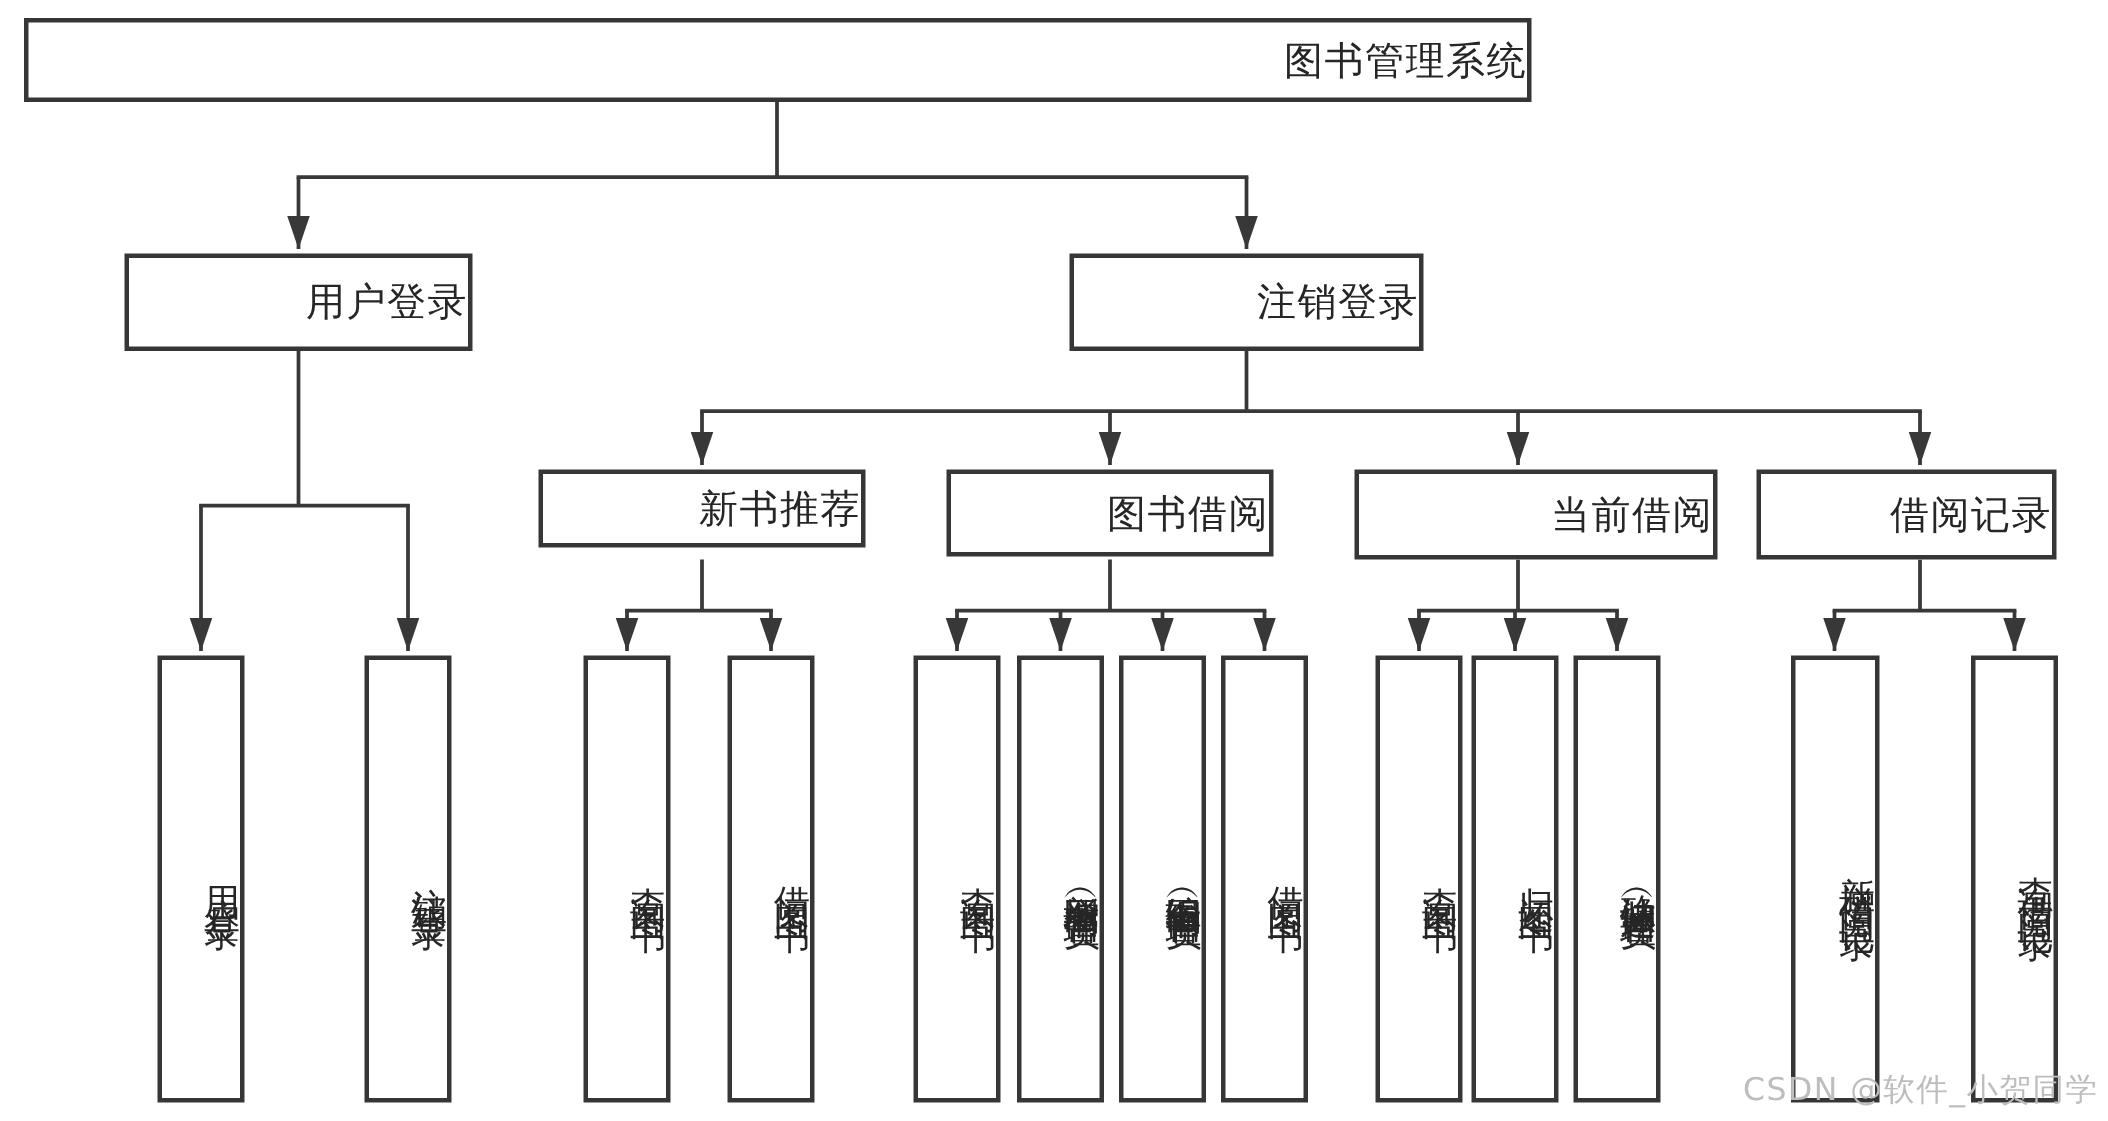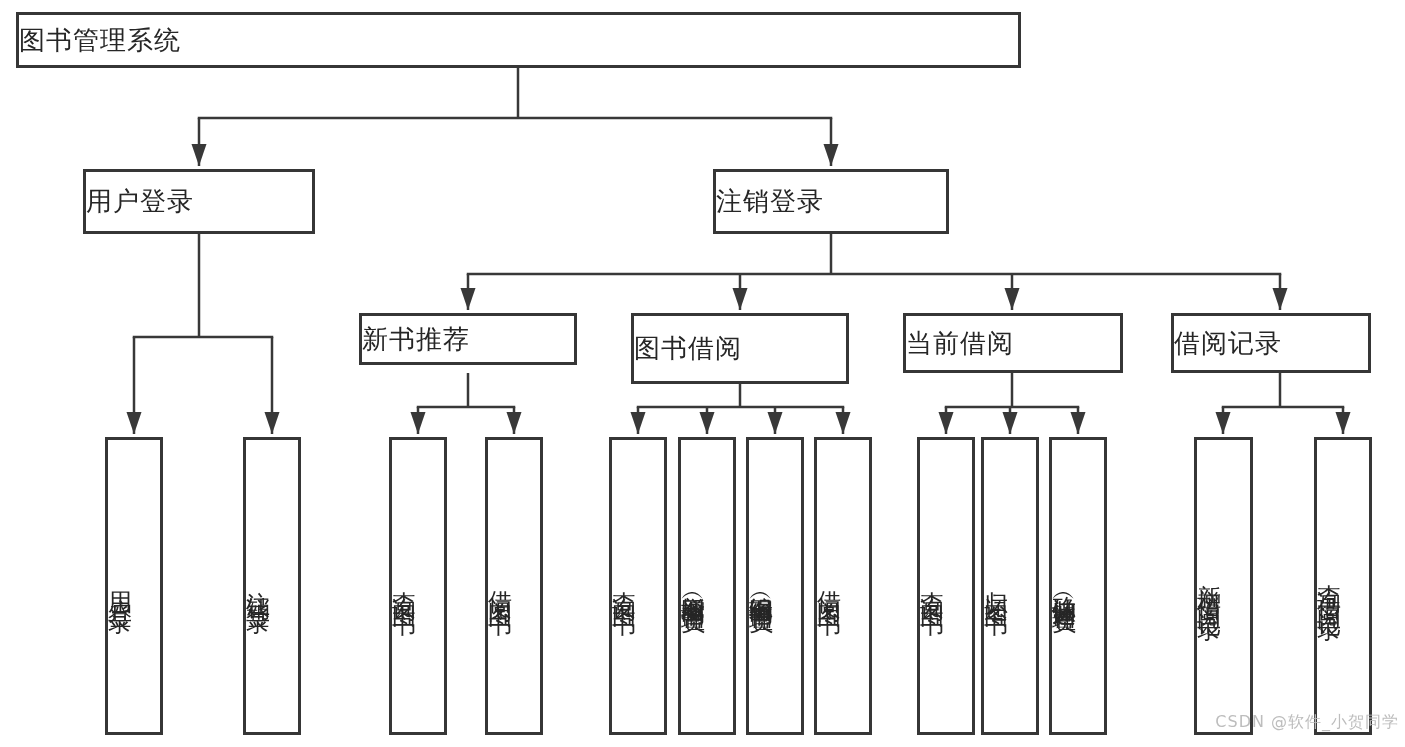--- a/index.html
+++ b/index.html
@@ -5,32 +5,32 @@
   html,body{margin:0;padding:0;background:#ffffff;}
   .canvas{
     position:relative;width:1405px;height:747px;background:#ffffff;
     font-family:"DejaVu Sans","Liberation Sans",sans-serif;
     overflow:hidden;
   }
   svg.connectors{position:absolute;left:0;top:0;width:1405px;height:747px;}
   .node{
     position:absolute;box-sizing:border-box;
     border:3px solid #363636;background:#ffffff;color:#262626;
-    display:flex;align-items:center;justify-content:flex-start;
+    display:flex;align-items:center;justify-content:flex-end;
     z-index:2;
   }
   .node.h span{font-size:26px;letter-spacing:1px;white-space:nowrap;}
   .node.v span{
     writing-mode:vertical-rl;text-orientation:mixed;
     font-size:24px;letter-spacing:7px;line-height:1;white-space:nowrap;
   }
   .node.v.long span{letter-spacing:2px;}
   .watermark{
     position:absolute;top:712px;right:6px;z-index:5;
-    font-size:16px;color:#bdbdbd;letter-spacing:1px;white-space:nowrap;
+    font-size:21px;color:#bdbdbd;letter-spacing:1px;white-space:nowrap;
   }
 </style>
 </head>
 <body>
 
 <div class="canvas">
 
   <svg class="connectors" viewBox="0 0 1405 747" xmlns="http://www.w3.org/2000/svg">
     <defs>
       <marker id="arw" markerUnits="userSpaceOnUse" markerWidth="24" markerHeight="17" viewBox="0 0 24 17" refX="23" refY="8.5" orient="auto">
@@ -93,24 +93,24 @@
   <div class="node h" style="left:83px;top:169px;width:232px;height:65px">
     <span>用户登录</span>
   </div>
   <div class="node h" style="left:713px;top:169px;width:236px;height:65px">
     <span>注销登录</span>
   </div>
 
   <div class="node h" style="left:359px;top:313px;width:218px;height:52px">
     <span>新书推荐</span>
   </div>
-  <div class="node h" style="left:631px;top:313px;width:218px;height:71px">
+  <div class="node h" style="left:631px;top:313px;width:218px;height:58px">
     <span>图书借阅</span>
   </div>
-  <div class="node h" style="left:903px;top:313px;width:220px;height:60px">
+  <div class="node h" style="left:903px;top:313px;width:242px;height:60px">
     <span>当前借阅</span>
   </div>
   <div class="node h" style="left:1171px;top:313px;width:200px;height:60px">
     <span>借阅记录</span>
   </div>
 
   <div class="node v" style="left:105px;top:437px;width:58px;height:298px">
     <span>用户登录</span>
   </div>
   <div class="node v" style="left:243px;top:437px;width:58px;height:298px">

